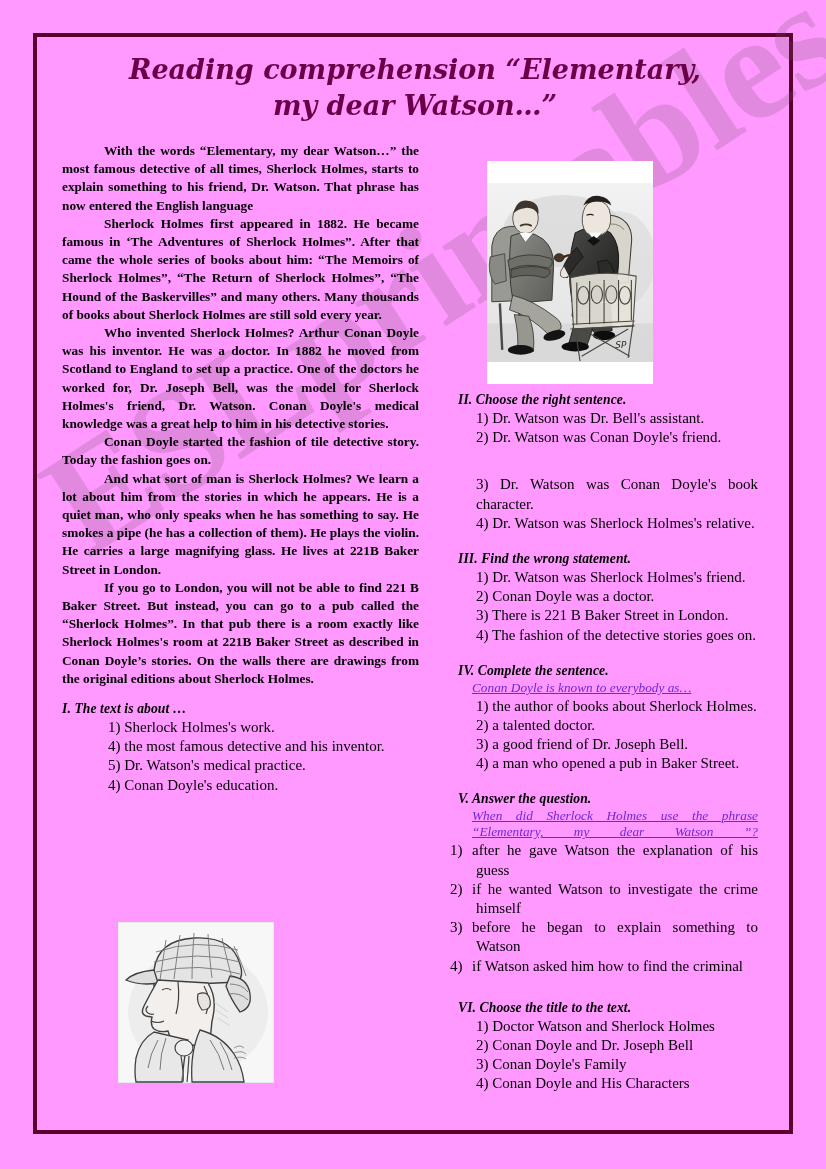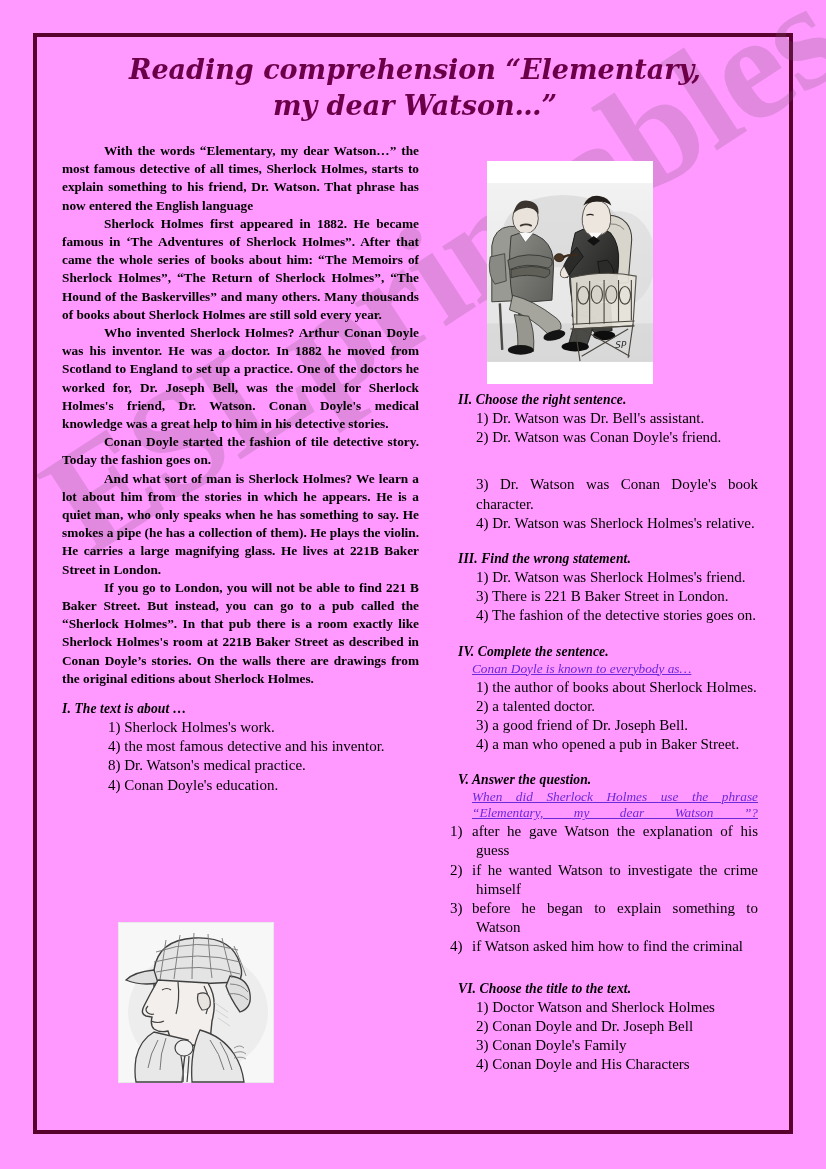--- a/index.html
+++ b/index.html
@@ -339,21 +339,21 @@
       <p class="body-text">And what sort of man is Sherlock Holmes? We learn a lot about him from the stories in which he appears. He is a quiet man, who only speaks when he has something to say. He smokes a pipe (he has a collection of them). He plays the violin. He carries a large magnifying glass. He lives at 221B Baker Street in London.</p>
       <p class="body-text">If you go to London, you will not be able to find 221 B Baker Street. But instead, you can go to a pub called the “Sherlock Holmes”. In that pub there is a room exactly like Sherlock Holmes's room at 221B Baker Street as described in Conan Doyle’s stories. On the walls there are drawings from the original editions about Sherlock Holmes.</p>
 
       <div class="sp-md"></div>
 
       <div class="q-block" id="q1">
         <div class="q-head">I. The text is about …</div>
         <ul class="opts">
           <li>1) Sherlock Holmes's work.</li>
           <li>4) the most famous detective and his inventor.</li>
-          <li>8) Dr. Watson's medical practice.</li>
+          <li>5) Dr. Watson's medical practice.</li>
           <li>4) Conan Doyle's education.</li>
         </ul>
       </div>
     </div>
 
     <div id="right-col">
 
       <div class="q-block">
         <div class="q-head">II. Choose the right sentence.</div>
         <ul class="opts">
@@ -363,20 +363,21 @@
           <li>4) Dr. Watson was Sherlock Holmes's relative.</li>
         </ul>
       </div>
 
       <div class="sp-sm"></div>
 
       <div class="q-block">
         <div class="q-head">III. Find the wrong statement.</div>
         <ul class="opts">
           <li>1) Dr. Watson was Sherlock Holmes's friend.</li>
+          <li>2) Conan Doyle was a doctor.</li>
           <li>3) There is 221 B Baker Street in London.</li>
           <li>4) The fashion of the detective stories goes on.</li>
         </ul>
       </div>
 
       <div class="sp-sm"></div>
 
       <div class="q-block">
         <div class="q-head">IV. Complete the sentence.</div>
         <div class="q-stem">Conan Doyle is known to everybody as…</div>

